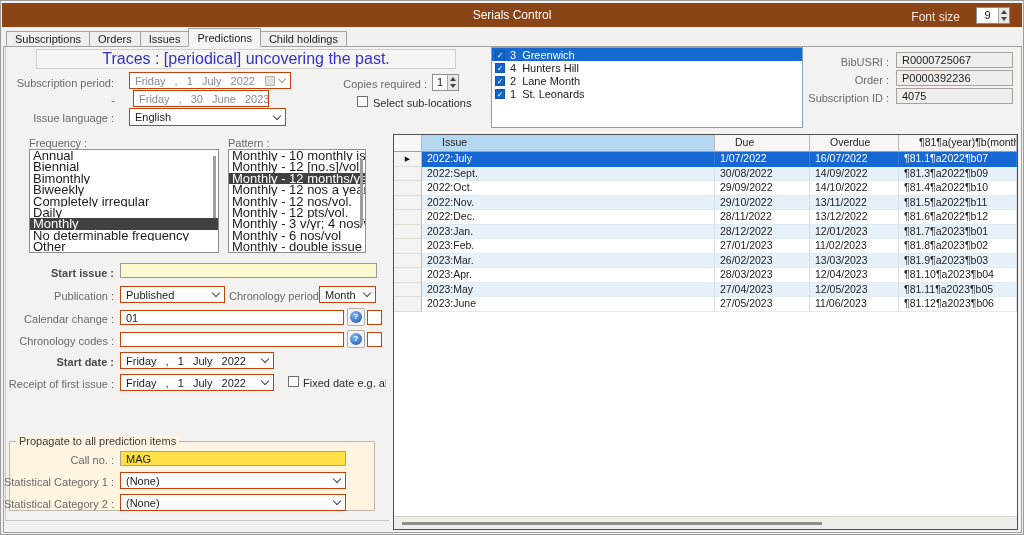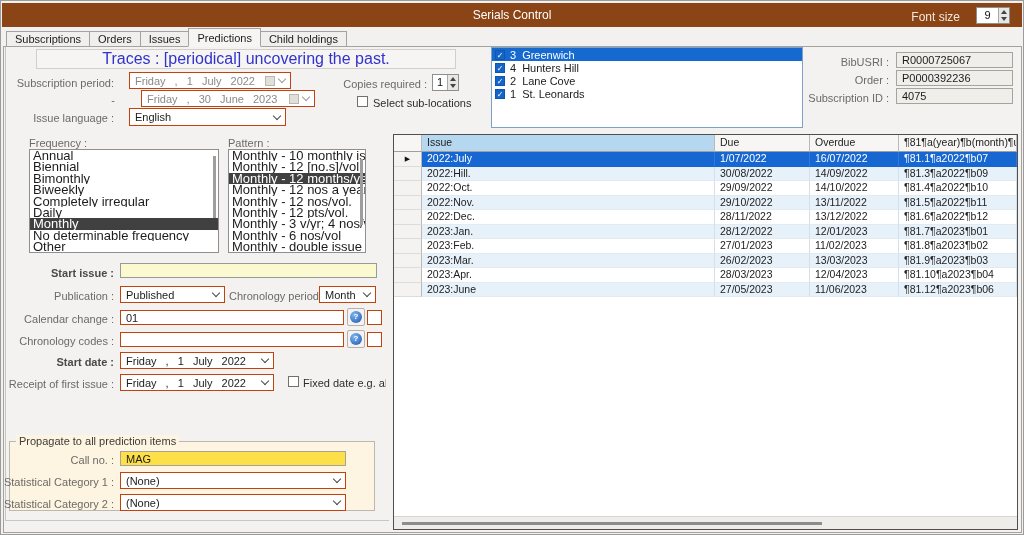--- a/index.html
+++ b/index.html
@@ -58,21 +58,21 @@
   .groupbox{position:absolute;left:8px;top:440px;width:366px;height:70px;background:#fdf4e1;border:1px solid #beb7ab}
   .legend{position:absolute;left:6px;top:-7px;background:#fdf4e1;padding:0 3px;color:#3f3b35;white-space:nowrap}
   
   .info-btn{position:absolute;width:18px;height:18px;background:#f4f3f1;border:1px solid #b5b1aa;border-radius:2px;
             display:flex;align-items:center;justify-content:center}
   .info-circle{width:12px;height:12px;border-radius:50%;background:radial-gradient(circle at 35% 30%,#7db6f2,#1d55b0);
                color:#fff;font-size:8px;font-weight:bold;text-align:center;line-height:12px}
   
   .grid{position:absolute;left:392px;top:133px;width:625px;height:396px;background:#fff;border:1px solid #4f4f4f;overflow:hidden}
   .grid-header{display:flex;height:17px}
-  .h-cell{border-right:1px solid #b9b9b9;border-bottom:1px solid #9f9f9f;padding:1px 5px;background:#f7f6f4;
+  .h-cell{border-right:1px solid #b9b9b9;border-bottom:1px solid #9f9f9f;padding:1px 20px;background:#f7f6f4;
           overflow:hidden;white-space:nowrap;font-size:10.5px;color:#222}
   .h-sel{width:28px;padding:0}
   .h-issue{width:293px;background:#b5d7f0}
   .h-due{width:95px}
   .h-overdue{width:89px}
   .h-pattern{flex:1}
   .grid-row{display:flex;height:14.5px}
   .g-cell{border-right:1px solid #d4dfe9;border-bottom:1px solid #e2eaf2;padding:0 5px;line-height:13px;
           overflow:hidden;white-space:nowrap;font-size:10.5px}
   .c-issue{width:293px}
@@ -133,21 +133,21 @@
 
   <div class="traces">Traces : [periodical] uncovering the past.</div>
 
   <div class="lbl" style="left:0;width:113px;top:76px">Subscription period:</div>
   <div class="field disabled" style="left:128px;top:71px;width:162px;height:17px">
     <span class="datetext">Friday , 1 July 2022</span>
     <span class="dtp-box"></span>
     <span class="chev gray"></span>
   </div>
   <div class="lbl" style="left:100px;width:14px;top:93px">-</div>
-  <div class="field disabled" style="left:140px;top:89px;width:174px;height:17px">
+  <div class="field disabled" style="left:132px;top:89px;width:136px;height:17px">
     <span class="datetext">Friday , 30 June 2023</span>
     <span class="dtp-box"></span>
     <span class="chev gray"></span>
   </div>
 
   <div class="lbl" style="left:0;width:113px;top:111px">Issue language :</div>
   <div class="field" style="left:128px;top:107px;width:157px;height:18px">
     <span>English</span>
     <span class="chev"></span>
   </div>
@@ -176,21 +176,21 @@
         <span>Greenwich</span>
       </div>
       <div class="loc-item">
         <span class="loc-check">✓</span>
         <span class="loc-num">4</span>
         <span>Hunters Hill</span>
       </div>
       <div class="loc-item">
         <span class="loc-check">✓</span>
         <span class="loc-num">2</span>
-        <span>Lane Cove</span>
+        <span>Lane Month</span>
       </div>
       <div class="loc-item">
         <span class="loc-check">✓</span>
         <span class="loc-num">1</span>
         <span>St. Leonards</span>
       </div>
     </div>
 
   <div class="lbl" style="left:778px;width:110px;top:55px">BibUSRI :</div>
   <div class="field idbox" style="left:895px;top:51px;width:117px;height:16px">
@@ -317,21 +317,21 @@
           </div>
           <div class="g-cell c-issue">2022:July</div>
           <div class="g-cell c-due">1/07/2022</div>
           <div class="g-cell c-overdue">16/07/2022</div>
           <div class="g-cell c-pattern">¶81.1¶a2022¶b07</div>
         </div>
         <div class="grid-row">
           <div class="g-cell sel-cell">
             
           </div>
-          <div class="g-cell c-issue">2022:Hill.</div>
+          <div class="g-cell c-issue">2022:Sept.</div>
           <div class="g-cell c-due">30/08/2022</div>
           <div class="g-cell c-overdue">14/09/2022</div>
           <div class="g-cell c-pattern">¶81.3¶a2022¶b09</div>
         </div>
         <div class="grid-row">
           <div class="g-cell sel-cell">
             
           </div>
           <div class="g-cell c-issue">2022:Oct.</div>
           <div class="g-cell c-due">29/09/2022</div>
@@ -389,20 +389,29 @@
           </div>
           <div class="g-cell c-issue">2023:Apr.</div>
           <div class="g-cell c-due">28/03/2023</div>
           <div class="g-cell c-overdue">12/04/2023</div>
           <div class="g-cell c-pattern">¶81.10¶a2023¶b04</div>
         </div>
         <div class="grid-row">
           <div class="g-cell sel-cell">
             
           </div>
+          <div class="g-cell c-issue">2023:May</div>
+          <div class="g-cell c-due">27/04/2023</div>
+          <div class="g-cell c-overdue">12/05/2023</div>
+          <div class="g-cell c-pattern">¶81.11¶a2023¶b05</div>
+        </div>
+        <div class="grid-row">
+          <div class="g-cell sel-cell">
+            
+          </div>
           <div class="g-cell c-issue">2023:June</div>
           <div class="g-cell c-due">27/05/2023</div>
           <div class="g-cell c-overdue">11/06/2023</div>
           <div class="g-cell c-pattern">¶81.12¶a2023¶b06</div>
         </div>
       </div>
     <div class="hscroll">
       <div class="hthumb"></div>
     </div>
   </div>

